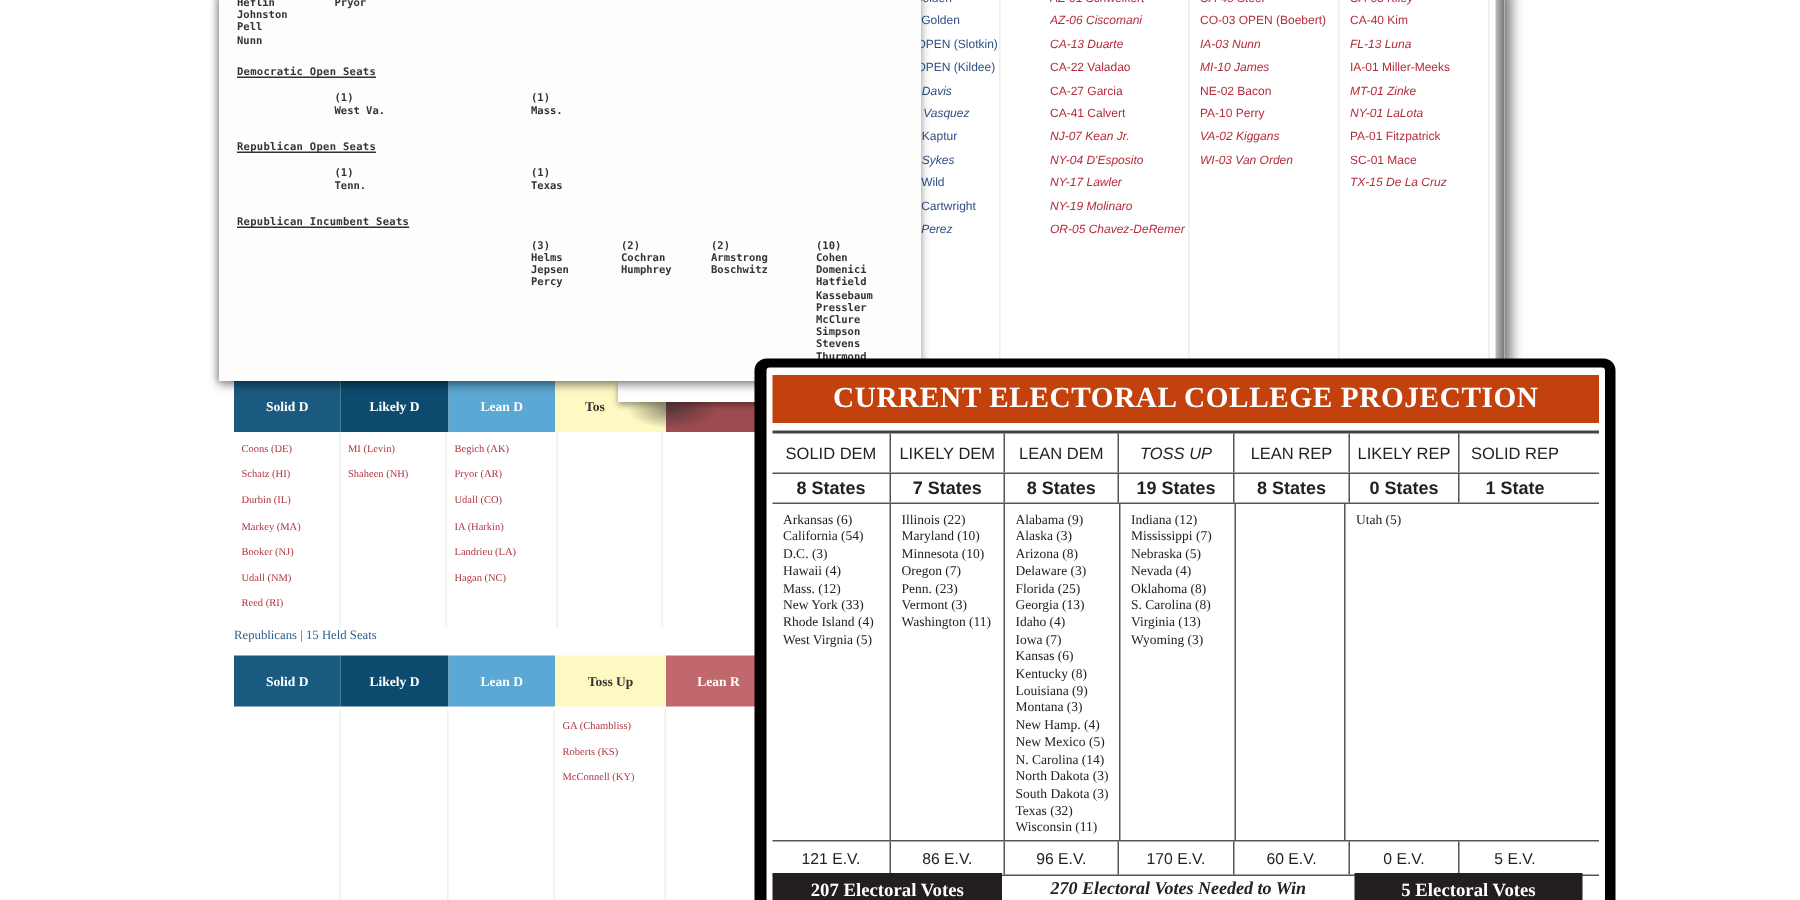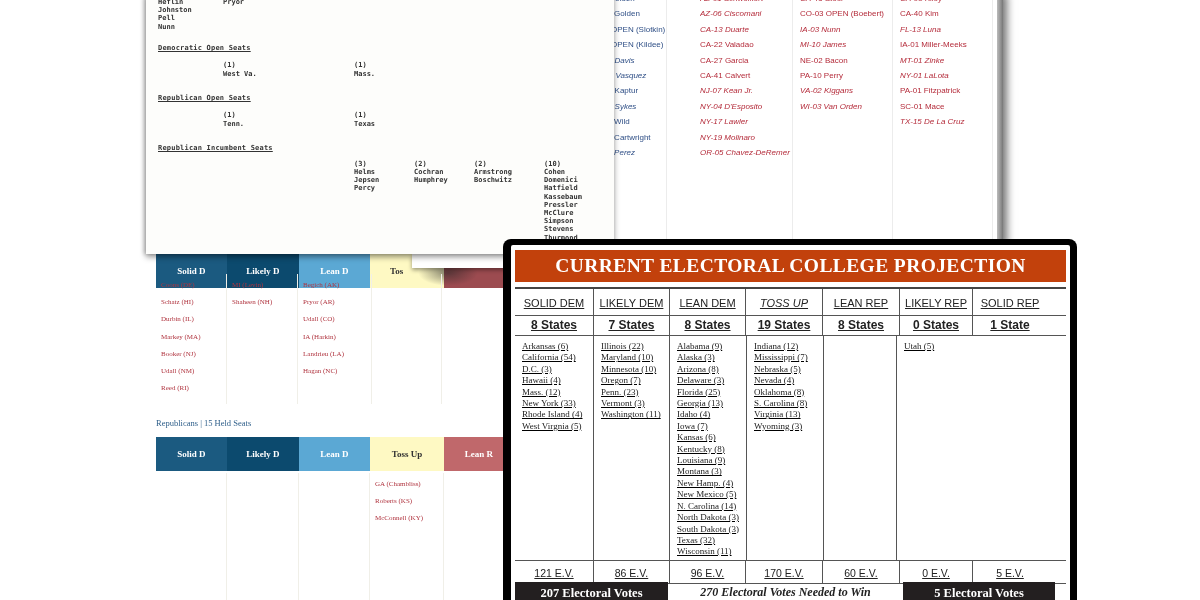--- a/index.html
+++ b/index.html
@@ -73,21 +73,21 @@
     background: #000; border-radius: 8px; z-index: 4; padding: 6px 7px 0 8px;
   }
   .ec-inner { position: relative; background: #fff; width: 100%; height: 100%; border-radius: 2px; }
   .ec-title {
     position: absolute; left: 4px; right: 4px; top: 5px; height: 32px;
     background: #c2410c; color: #fff; font-family: "Liberation Serif", serif; font-weight: bold;
     font-size: 19.5px; text-align: center; line-height: 32px; letter-spacing: 0.4px;
   }
   .ec-table { position: absolute; left: 4px; right: 4px; top: 42px; border-top: 2px solid #444; }
   .ec-row { display: flex; border-bottom: 1px solid #555; }
-  .ec-row .c { border-right: 1px solid #555; flex: none; text-decoration: underline; }
+  .ec-row .c { border-right: 1px solid #555; flex: none; }
   .ec-row .c:last-child { border-right: none; }
   .w0 { width: 79px; } .w1 { width: 76px; } .w2 { width: 76px; } .w3 { width: 77px; }
   .w4 { width: 77px; } .w5 { width: 73px; } .w6 { width: 74px; }
   .ec-head .c {
     height: 26px; line-height: 28px; font-family: "Liberation Sans", sans-serif; font-size: 11px;
     text-align: center; color: #222;
   }
   .ec-head .c.it { font-style: italic; }
   .ec-count .c {
     height: 19px; line-height: 19px; font-family: "Liberation Sans", sans-serif; font-weight: bold;
@@ -213,21 +213,21 @@
   <div class="rating-bar" style="top:6px;">
     <div class="cell c-solid">Solid D</div>
     <div class="cell c-likely">Likely D</div>
     <div class="cell c-lean">Lean D</div>
     <div class="cell c-toss" style="justify-content:flex-start; padding-left:20px;">Tos</div>
     <div class="cell c-leanr" style="margin-top:12px; height:22px; background:#9c4b50;"></div>
   </div>
   <div class="shadow-blob"></div>
   <div style="position:absolute; left:262px; top:6px; width:100px; height:14px; background:#fff; box-shadow:0 2px 4px rgba(0,0,0,0.4);"></div>
 
-  <div class="senate-cols" id="dem-cols" style="top:26px;">
+  <div class="senate-cols" id="dem-cols" style="top:40px;">
       <div class="col" style="width: 71px; height: 130px;">
         <div class="name">Coons (DE)</div>
         <div class="name">Schatz (HI)</div>
         <div class="name">Durbin (IL)</div>
         <div class="name">Markey (MA)</div>
         <div class="name">Booker (NJ)</div>
         <div class="name">Udall (NM)</div>
         <div class="name">Reed (RI)</div>
       </div>
       <div class="col" style="width: 71px; height: 130px;">

